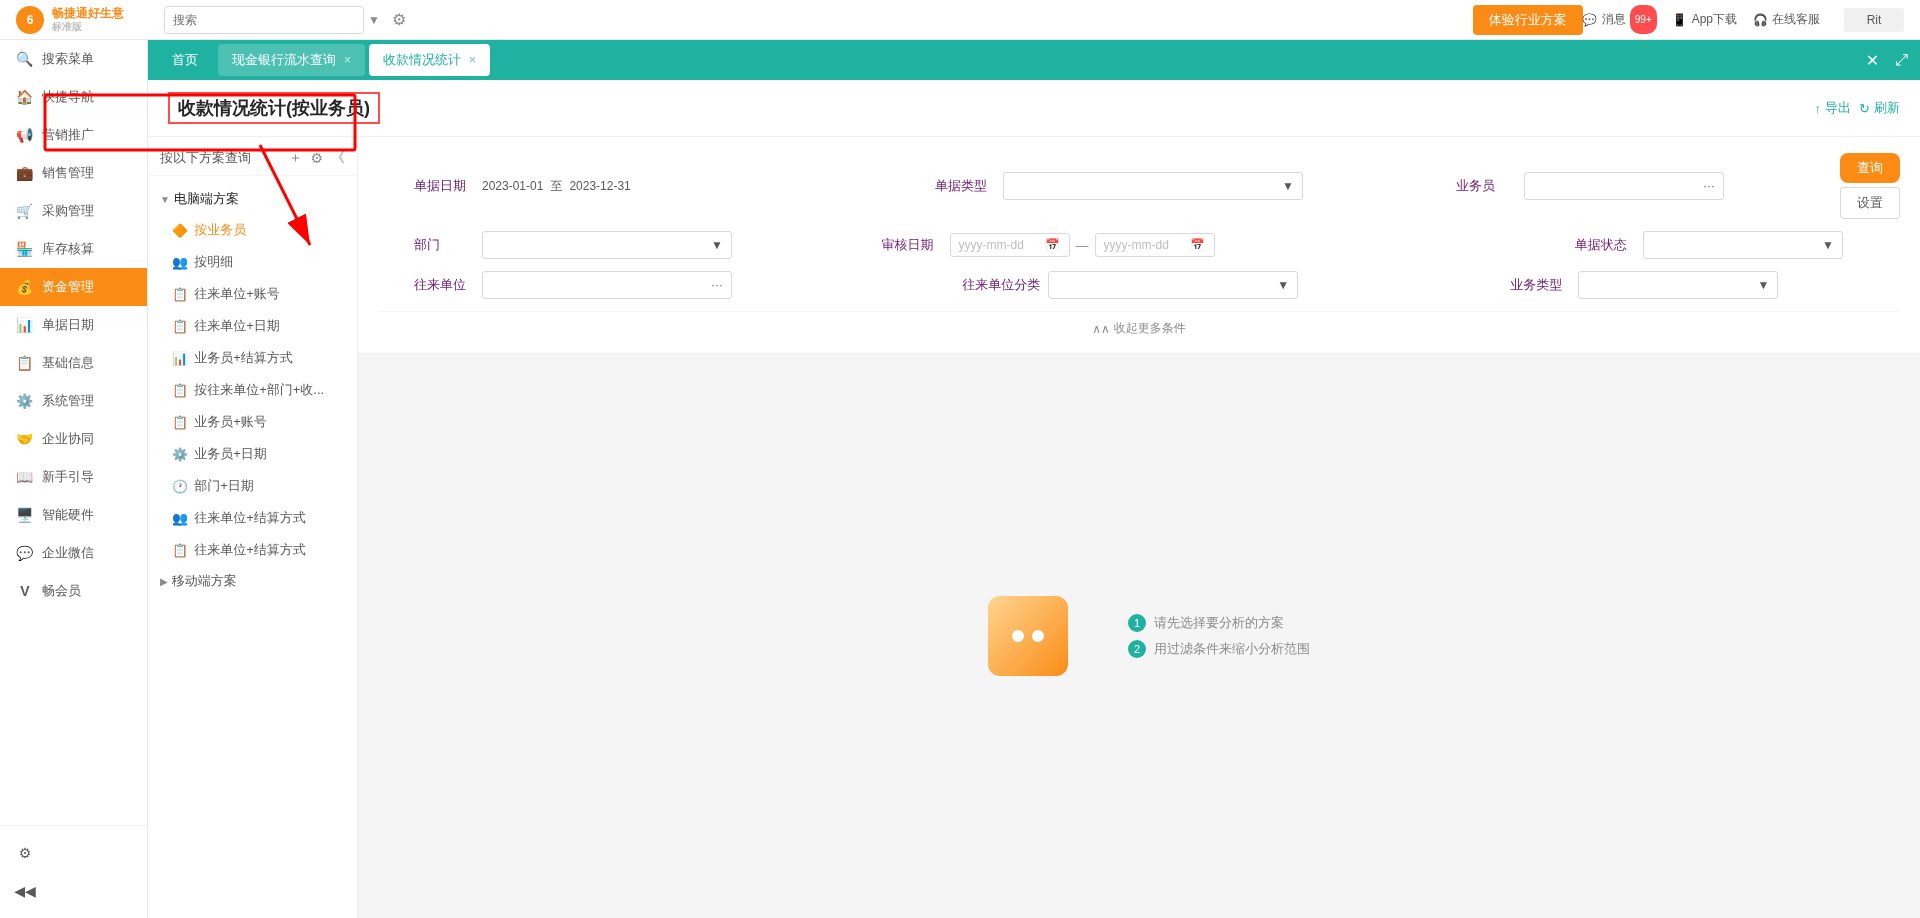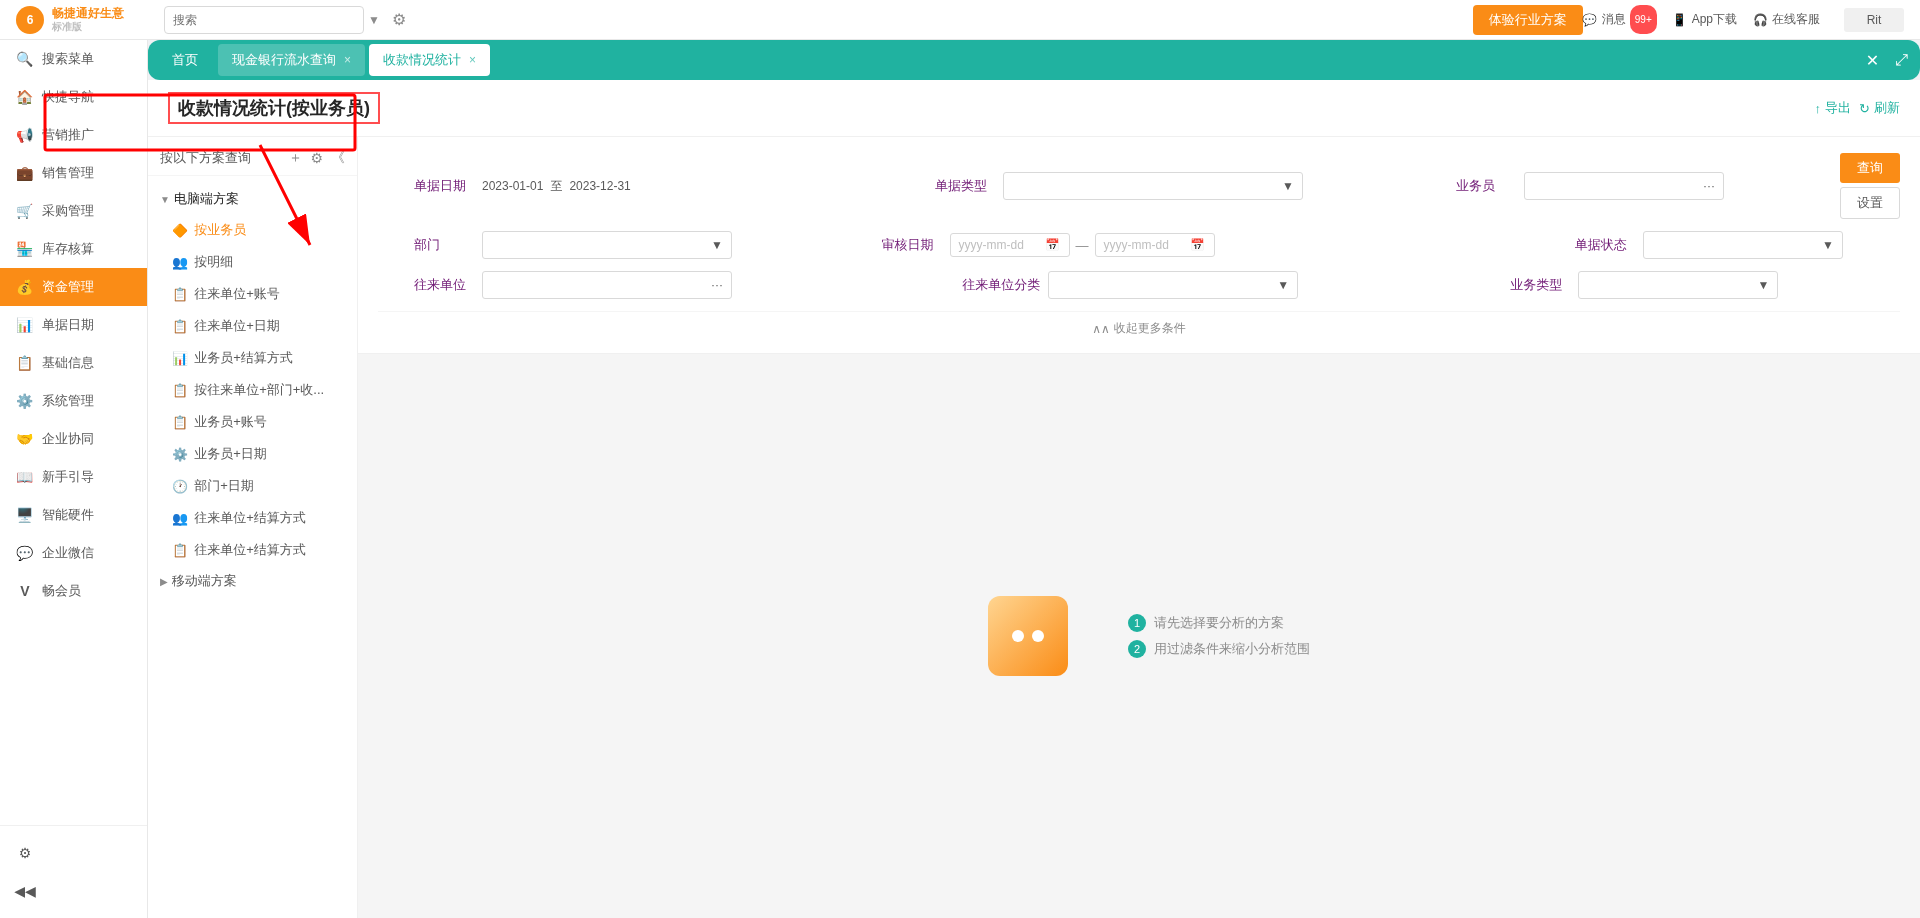--- a/index.html
+++ b/index.html
@@ -34,21 +34,21 @@
     .sidebar-item .icon { width: 18px; height: 18px; display: flex; align-items: center; justify-content: center; font-size: 14px; flex-shrink: 0; }
     .sidebar-bottom { margin-top: auto; border-top: 1px solid #f0f0f0; padding: 8px 0; }
     .sidebar-bottom .sidebar-item { font-size: 12px; }
 
     
     .main { margin-left: 148px; margin-top: 40px; height: calc(918px - 40px); display: flex; flex-direction: column; }
 
     
     .tab-bar {
       background: #20b2a0; height: 40px; display: flex; align-items: center;
-      padding: 0 8px; gap: 4px; flex-shrink: 0; border-radius: 12px;
+      padding: 0 8px; gap: 4px; flex-shrink: 0;
     }
     .tab-home { color: white; padding: 0 16px; height: 40px; display: flex; align-items: center; cursor: pointer; font-size: 13px; }
     .tab-item {
       background: rgba(255,255,255,0.2); color: white; padding: 0 14px;
       height: 32px; display: flex; align-items: center; gap: 8px;
       border-radius: 4px; cursor: pointer; font-size: 13px;
     }
     .tab-item.active { background: #fff; color: #20b2a0; }
     .tab-item .close-btn { font-size: 12px; color: inherit; opacity: 0.7; }
     .tab-bar-actions { margin-left: auto; display: flex; gap: 8px; }
@@ -113,21 +113,21 @@
     .select-field {
       border: 1px solid #d9d9d9; border-radius: 3px; padding: 4px 8px;
       font-size: 12px; background: #fff; color: #595959; flex: 1;
       display: flex; align-items: center; justify-content: space-between; cursor: pointer;
       min-height: 28px;
     }
     .date-input-pair { display: flex; align-items: center; gap: 4px; flex: 1; }
     .date-input { border: 1px solid #d9d9d9; border-radius: 3px; padding: 4px 8px; font-size: 12px; color: #bfbfbf; width: 120px; display: flex; align-items: center; justify-content: space-between; }
     .form-actions { display: flex; flex-direction: column; gap: 4px; margin-left: auto; }
     .btn-query {
-      background: #fa8c16; color: white; border: none; border-radius: 3px;
+      background: #fa8c16; color: white; border: none; border-radius: 8px;
       padding: 6px 10px; font-size: 13px; cursor: pointer;
     }
     .btn-setting {
       background: #fff; color: #595959; border: 1px solid #d9d9d9; border-radius: 3px;
       padding: 6px 16px; font-size: 13px; cursor: pointer;
     }
     .collapse-bar {
       display: flex; align-items: center; justify-content: center; gap: 4px;
       padding: 8px; color: #8c8c8c; cursor: pointer; font-size: 12px;
       border-top: 1px solid #f5f5f5;

